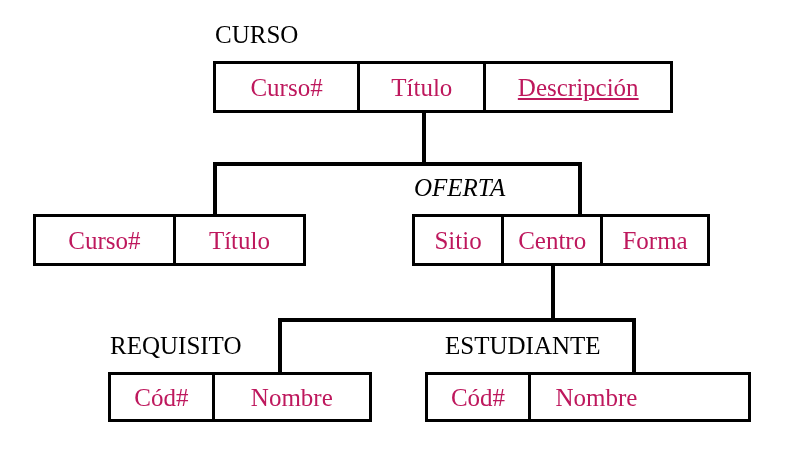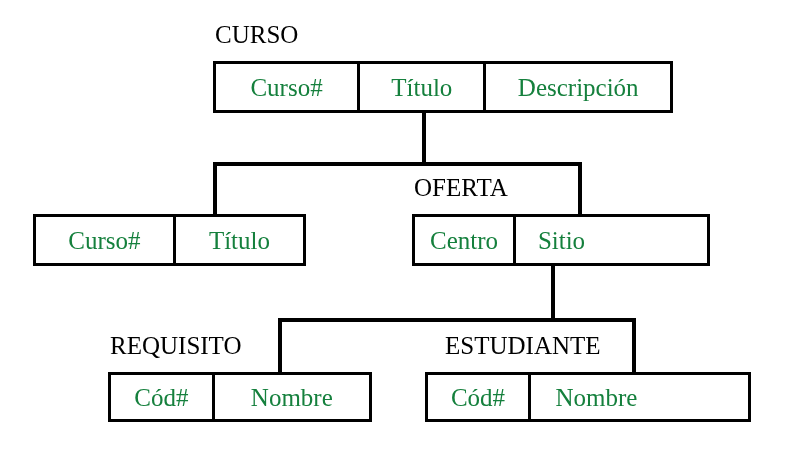--- a/index.html
+++ b/index.html
@@ -40,21 +40,21 @@
     background: #ffffff;
   }
   .field {
     box-sizing: border-box;
     display: flex;
     align-items: center;
     justify-content: center;
     font-family: "Liberation Serif", "DejaVu Serif", serif;
     font-size: 25px;
     line-height: 25px;
-    color: #15803d;
+    color: #be185d;
     white-space: nowrap;
     border-right: 3px solid #000000;
     background: #ffffff;
     overflow: hidden;
   }
   .field:last-child {
     border-right: none;
   }
   
   .conn {
@@ -74,32 +74,33 @@
 
   <div class="conn" style="left:551px; top:265px; width:4px; height:55px;"></div>
   <div class="conn" style="left:278px; top:318px; width:358px; height:4px;"></div>
   <div class="conn" style="left:278px; top:318px; width:4px; height:56px;"></div>
   <div class="conn" style="left:632px; top:318px; width:4px; height:56px;"></div>
 
   <div class="entity-label" style="left:215px; top:22px;">CURSO</div>
   <div class="record" style="left:213px; top:61px; width:460px; height:52px;">
     <div class="field" style="width:146px;">Curso#</div>
     <div class="field" style="width:128px;">Título</div>
-    <div class="field" style="width:186px;">Descripción</div>
+    <div class="field" style="width:186px;text-decoration:underline;">Descripción</div>
   </div>
 
   <div class="record" style="left:33px; top:214px; width:273px; height:52px;">
     <div class="field" style="width:143px;">Curso#</div>
     <div class="field" style="width:130px;">Título</div>
   </div>
 
-  <div class="entity-label" style="left:414px; top:175px;">OFERTA</div>
+  <div class="entity-label" style="left:414px; top:175px;font-style:italic;">OFERTA</div>
   <div class="record" style="left:412px; top:214px; width:298px; height:52px;">
+    <div class="field" style="width:91px;">Sitio</div>
     <div class="field" style="width:101px;">Centro</div>
-    <div class="field" style="width:91px;">Sitio</div>
+    <div class="field" style="width:106px;">Forma</div>
   </div>
 
   <div class="entity-label" style="left:110px; top:333px;">REQUISITO</div>
   <div class="record" style="left:108px; top:372px; width:264px; height:50px;">
     <div class="field" style="width:106px;">Cód#</div>
     <div class="field" style="width:158px;">Nombre</div>
   </div>
 
   <div class="entity-label" style="left:445px; top:333px;">ESTUDIANTE</div>
   <div class="record" style="left:425px; top:372px; width:326px; height:50px;">

